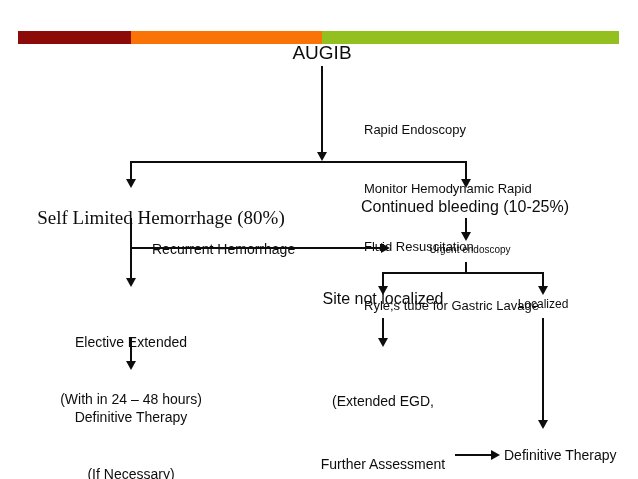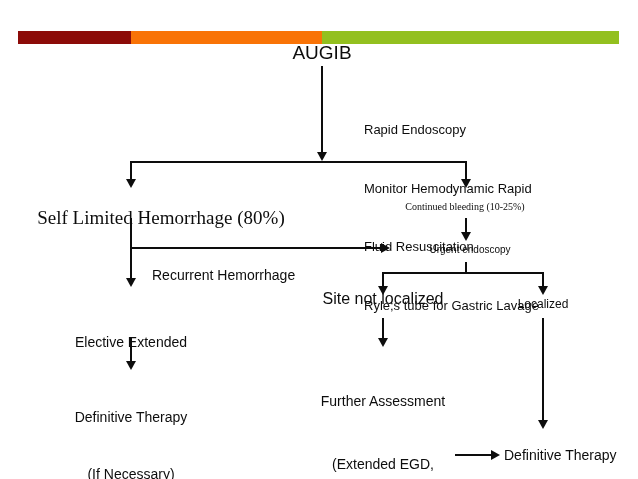--- a/index.html
+++ b/index.html
@@ -99,63 +99,64 @@
   <div class="hline" style="left: 131px; top: 161px; width: 336px; background: rgb(13, 13, 13);"></div>
 
   <div class="vline" style="left: 130px; top: 161px; height: 20px; background: rgb(13, 13, 13);"></div>
   <div class="arrowhead-down" style="left: 126px; top: 179px; border-top-color: rgb(13, 13, 13);"></div>
 
   <div class="vline" style="left: 465px; top: 161px; height: 20px; background: rgb(13, 13, 13);"></div>
   <div class="arrowhead-down" style="left: 461px; top: 179px; border-top-color: rgb(13, 13, 13);"></div>
 
   <div class="node center" style="left:16px; top:208px; width:290px; font-size:19px;font-family:Liberation Serif, serif;">Self Limited Hemorrhage (80%)</div>
 
-  <div class="node center" style="left:340px; top:197px; width:250px; font-size:10px;font-family:Liberation Serif, serif;">Continued bleeding (10-25%)</div>
+  <div class="node center" style="left:340px; top:197px; width:250px; font-size:16px;">Continued bleeding (10-25%)</div>
 
   <div class="vline" style="left: 130px; top: 218px; height: 62px; background: rgb(13, 13, 13);"></div>
   <div class="arrowhead-down" style="left: 126px; top: 278px; border-top-color: rgb(13, 13, 13);"></div>
 
   <div class="hline" style="left: 131px; top: 247px; width: 252px; background: rgb(13, 13, 13);"></div>
   <div class="arrowhead-right" style="left: 381px; top: 243px; border-left-color: rgb(13, 13, 13);"></div>
-  <div class="node left" style="left:152px; top:266px; width:220px; font-size:14px;">Recurrent Hemorrhage</div>
+  <div class="node left" style="left:152px; top:240px; width:220px; font-size:14px;">Recurrent Hemorrhage</div>
 
   <div class="vline" style="left: 465px; top: 218px; height: 16px; background: rgb(13, 13, 13);"></div>
   <div class="arrowhead-down" style="left: 461px; top: 232px; border-top-color: rgb(13, 13, 13);"></div>
 
   <div class="node center" style="left:395px; top:240px; width:150px; font-size:10px;">Urgent endoscopy</div>
 
   <div class="vline" style="left: 465px; top: 262px; height: 11px; background: rgb(13, 13, 13);"></div>
   <div class="hline" style="left: 383px; top: 272px; width: 161px; background: rgb(13, 13, 13);"></div>
   <div class="vline" style="left: 382px; top: 272px; height: 16px; background: rgb(13, 13, 13);"></div>
   <div class="arrowhead-down" style="left: 378px; top: 286px; border-top-color: rgb(13, 13, 13);"></div>
   <div class="vline" style="left: 542px; top: 272px; height: 16px; background: rgb(13, 13, 13);"></div>
   <div class="arrowhead-down" style="left: 538px; top: 286px; border-top-color: rgb(13, 13, 13);"></div>
 
   <div class="node center" style="left:41px; top:295px; width:180px; font-size:14px;">
     <div>Elective Extended</div>
+    <div>(With in 24 – 48 hours)</div>
   </div>
 
   <div class="node center" style="left:308px; top:289px; width:150px; font-size:16px;">Site not localized</div>
 
   <div class="node center" style="left:488px; top:295px; width:110px; font-size:12px;">Localized</div>
 
   <div class="vline" style="left: 130px; top: 337px; height: 26px; background: rgb(13, 13, 13);"></div>
   <div class="arrowhead-down" style="left: 126px; top: 361px; border-top-color: rgb(13, 13, 13);"></div>
 
   <div class="node center" style="left:45px; top:370px; width:172px; font-size:14px;">
     <div>Definitive Therapy</div>
     <div>(If Necessary)</div>
   </div>
 
   <div class="vline" style="left: 382px; top: 318px; height: 22px; background: rgb(13, 13, 13);"></div>
   <div class="arrowhead-down" style="left: 378px; top: 338px; border-top-color: rgb(13, 13, 13);"></div>
 
   <div class="node center" style="left:292px; top:349px; width:182px; font-size:14px; line-height:21px;">
+    <div>(Extended EGD,</div>
     <div>Further Assessment</div>
-    <div>(Extended EGD,</div>
     
     
     
     
   </div>
 
   <div class="vline" style="left: 542px; top: 318px; height: 104px; background: rgb(13, 13, 13);"></div>
   <div class="arrowhead-down" style="left: 538px; top: 420px; border-top-color: rgb(13, 13, 13);"></div>
 
   <div class="hline" style="left: 455px; top: 454px; width: 38px; background: rgb(13, 13, 13);"></div>

